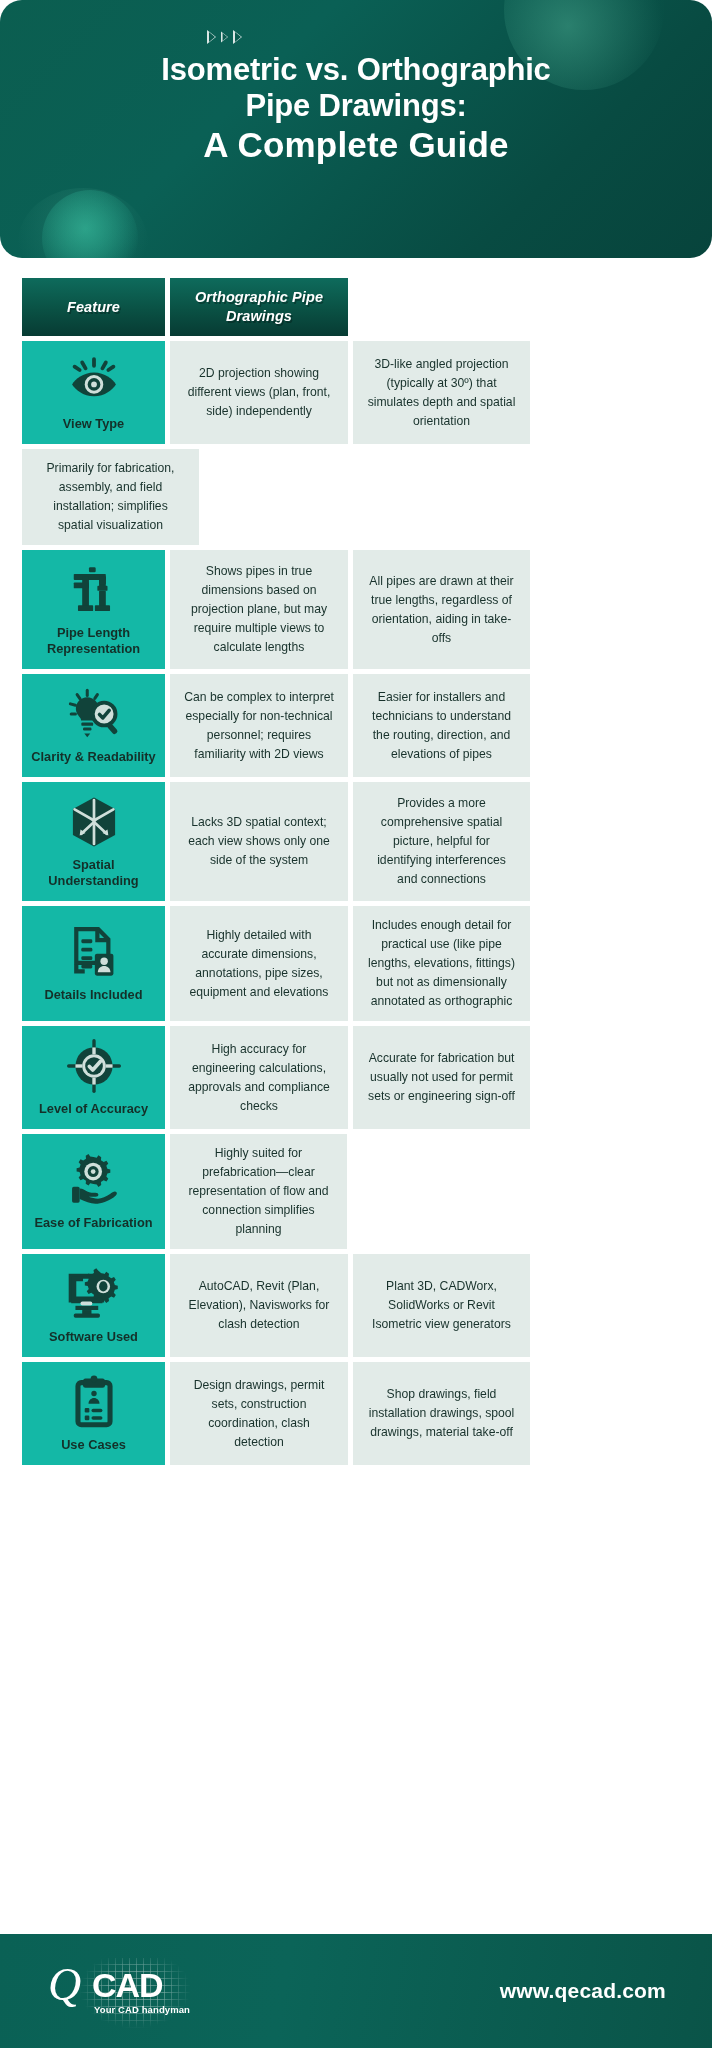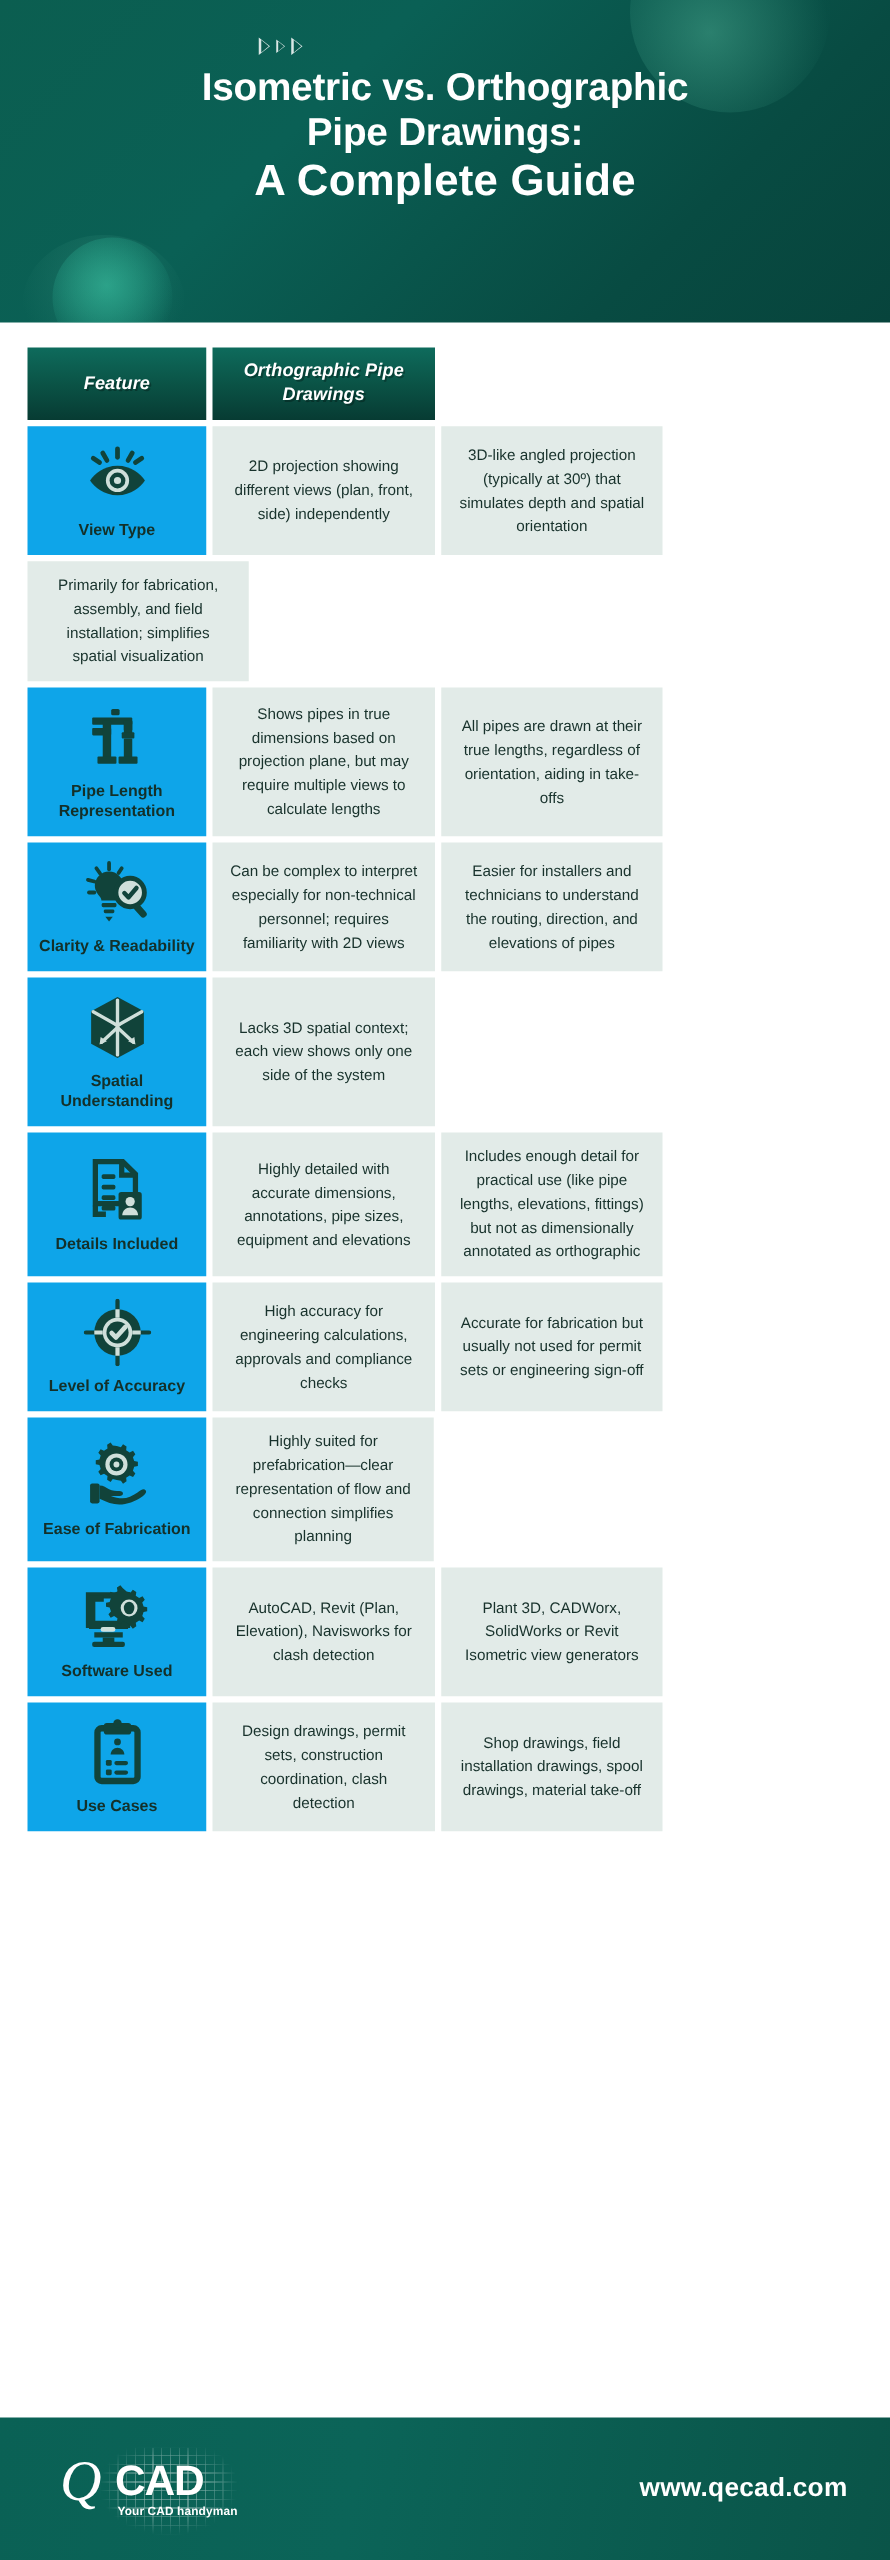--- a/index.html
+++ b/index.html
@@ -9,20 +9,21 @@
     font-family: "Liberation Sans", sans-serif;
   }
   body { width: 712px; height: 2048px; overflow: hidden; position: relative; }
 
   
   .header {
     position: relative;
     height: 258px;
     background: linear-gradient(135deg, #0b5e50 0%, #0a6055 35%, #084b42 75%, #07443c 100%);
     overflow: hidden;
+    border-radius: 22px;
   }
   .header .blob-a {
     position: absolute;
     width: 160px; height: 160px;
     right: 48px; top: -70px;
     border-radius: 50%;
     background: radial-gradient(circle at 40% 60%, rgba(70,165,140,.55), rgba(12,96,82,.05) 70%);
   }
   .header .blob-b {
     position: absolute;
@@ -120,21 +121,21 @@
     text-align: center;
     height: 58px;
     display: flex;
     align-items: center;
     justify-content: center;
     text-shadow: 1.5px 1.5px 0 rgba(0,0,0,.28);
   }
 
   
   .tbody .c1 {
-    background: #0ea5e9;
+    background: #14b8a6;
     display: flex;
     flex-direction: column;
     align-items: center;
     justify-content: center;
     padding: 12px 6px 12px 6px;
   }
   .tbody .c2, .tbody .c3 {
     background: #e2ebe8;
     display: flex;
     align-items: center;
@@ -207,21 +208,21 @@
   .logo-tag {
     position: absolute;
     left: 46px; top: 50px;
     color: #ffffff;
     font-size: 9.5px;
     font-weight: 700;
     letter-spacing: .1px;
   }
   .footer-url {
     margin-left: auto;
-    margin-right: 34px;
+    margin-right: 46px;
     color: #ffffff;
     font-size: 21px;
     font-weight: 700;
     letter-spacing: .2px;
   }
 </style>
 </head>
 <body>
 
 <div class="header">
@@ -337,20 +338,21 @@
               <g fill="#cfdfda">
                 <path d="M32 33l-5-5h10z"></path>
                 <path d="M15 48l1-7 6 4z"></path>
                 <path d="M49 48l-7-3 6-4z"></path>
               </g>
             </svg>
           </div>
           <div class="feat-label">Spatial Understanding</div>
         </div>
         <div class="cell c2">Lacks 3D spatial context; each view shows only one side of the system</div>
+        <div class="cell c3">Provides a more comprehensive spatial picture, helpful for identifying interferences and connections</div>
       </div>
       <div class="trow">
         <div class="cell c1">
           <div class="feat-icon">
             <svg width="54" height="54" viewBox="0 0 64 64" fill="#11433a">
               <path d="M11 5h26l12 12v28H11z" fill="none" stroke="#11433a" stroke-width="5"></path>
               <path d="M36 5v13h13" fill="none" stroke="#11433a" stroke-width="5"></path>
               <g>
                 <rect x="17" y="17" width="13" height="4.5" rx="1.6"></rect>
                 <rect x="17" y="27" width="13" height="4.5" rx="1.6"></rect>

